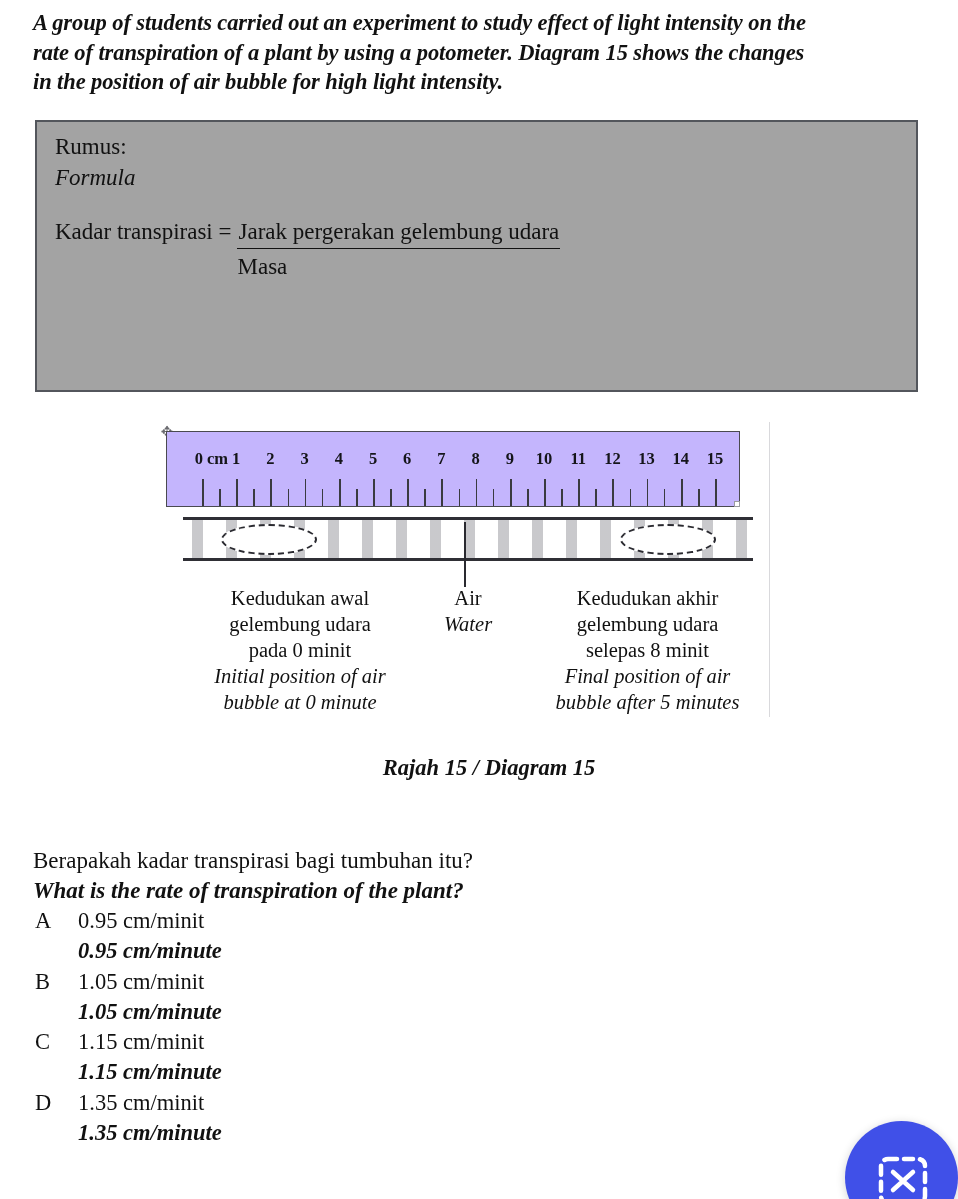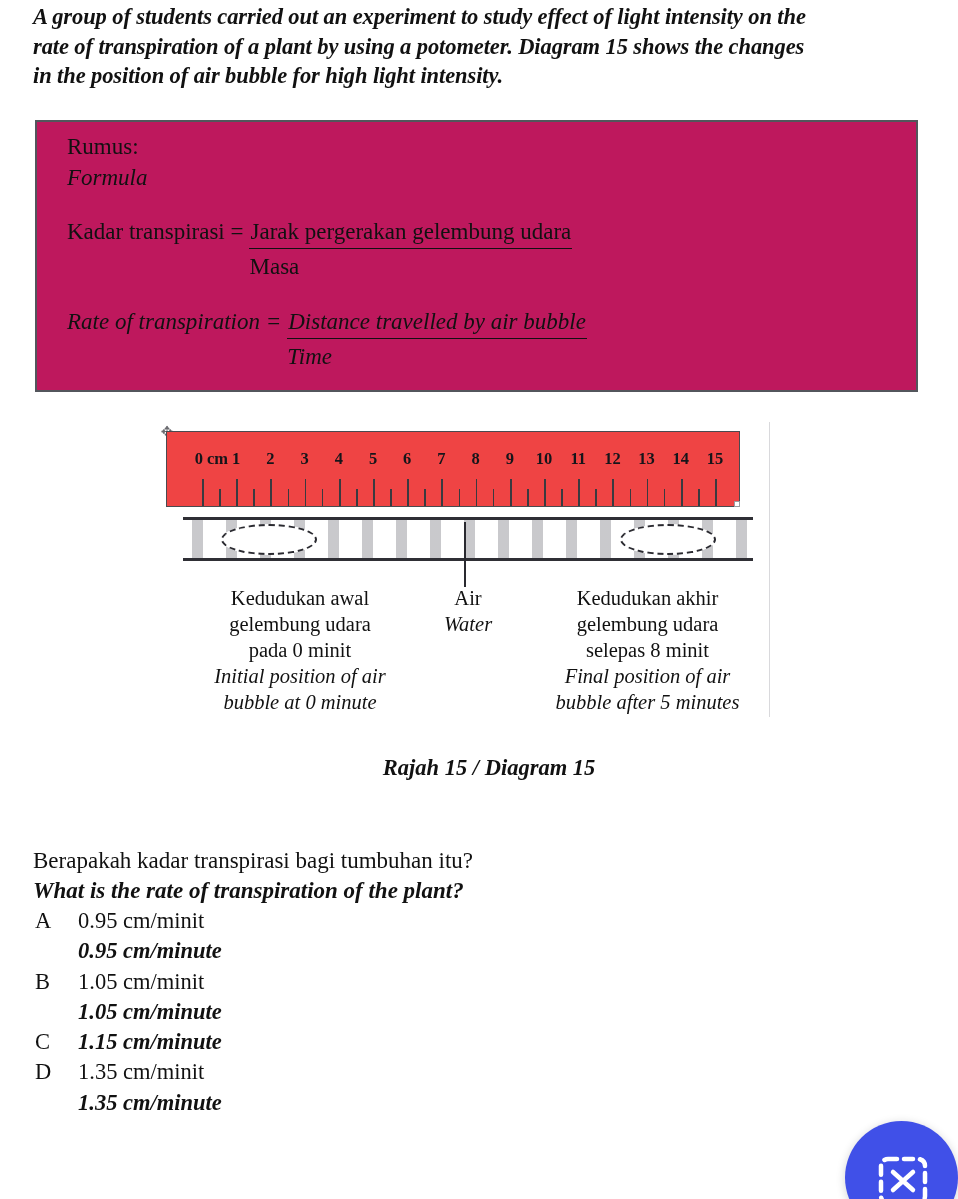--- a/index.html
+++ b/index.html
@@ -15,43 +15,42 @@
     overflow: hidden;
     font-family: "Liberation Serif", "DejaVu Serif", serif;
     color: #111111;
     -webkit-font-smoothing: antialiased;
   }
 
   
   .stem {
     position: absolute;
     left: 33px;
-    top: 2px;
+    top: 8px;
     width: 902px;
     font-style: italic;
     font-weight: bold;
     font-size: 22.5px;
     line-height: 29.5px;
     letter-spacing: -0.1px;
     text-align: justify;
     text-justify: inter-word;
   }
   .stem > span { display: block; }
 
   
   .formula-box {
     position: absolute;
     left: 35px;
     top: 120px;
     width: 883px;
     height: 272px;
     border: 2px solid #53565c;
-    background: #be185d;
+    background: #a3a3a3;
     box-sizing: border-box;
-    padding-left: 12px;
   }
   .formula-inner {
     position: relative;
     width: 100%;
     height: 100%;
   }
   .f-rumus {
     position: absolute;
     left: 18px;
     top: 9px;
@@ -121,21 +120,21 @@
   }
   .ruler {
     position: absolute;
     left: 11px;
     top: 9px;
     width: 574px;
     height: 76px;
     border: 1.4px solid #4a4a50;
     border-top: 1.4px solid #4a4a50;
     box-sizing: border-box;
-    background: #ef4444;
+    background: #c4b5fd;
   }
   .ruler-nub {
     position: absolute;
     left: 579px;
     top: 79px;
     width: 6px;
     height: 6px;
     border: 1px solid #9a9aa0;
     background: #ffffff;
     box-sizing: border-box;
@@ -316,27 +315,20 @@
     <div class="f-formula">Formula</div>
 
     <div class="eq-row eq-my">
       <span class="eq-lhs">Kadar transpirasi =</span>
       <span class="eq-frac">
         <span class="eq-num">Jarak pergerakan gelembung udara</span>
         <span class="eq-den">Masa</span>
       </span>
     </div>
 
-    <div class="eq-row eq-en">
-      <span class="eq-lhs">Rate of transpiration =</span>
-      <span class="eq-frac">
-        <span class="eq-num">Distance travelled by air bubble</span>
-        <span class="eq-den">Time</span>
-      </span>
-    </div>
   </div>
 </div>
 
 <div class="diagram">
 
   <div class="scan-edge"></div>
 
   <div class="move-handle">✥</div>
 
   <div class="ruler" id="ruler">
@@ -435,20 +427,21 @@
       <span class="opt-my">0.95 cm/minit</span>
       <span class="opt-en">0.95 cm/minute</span>
     </div>
     <div class="opt">
       <span class="opt-letter">B</span>
       <span class="opt-my">1.05 cm/minit</span>
       <span class="opt-en">1.05 cm/minute</span>
     </div>
     <div class="opt">
       <span class="opt-letter">C</span>
+      <span class="opt-my">1.15 cm/minit</span>
       <span class="opt-en">1.15 cm/minute</span>
     </div>
     <div class="opt">
       <span class="opt-letter">D</span>
       <span class="opt-my">1.35 cm/minit</span>
       <span class="opt-en">1.35 cm/minute</span>
     </div>
   </div>
 
 <div class="fab">

